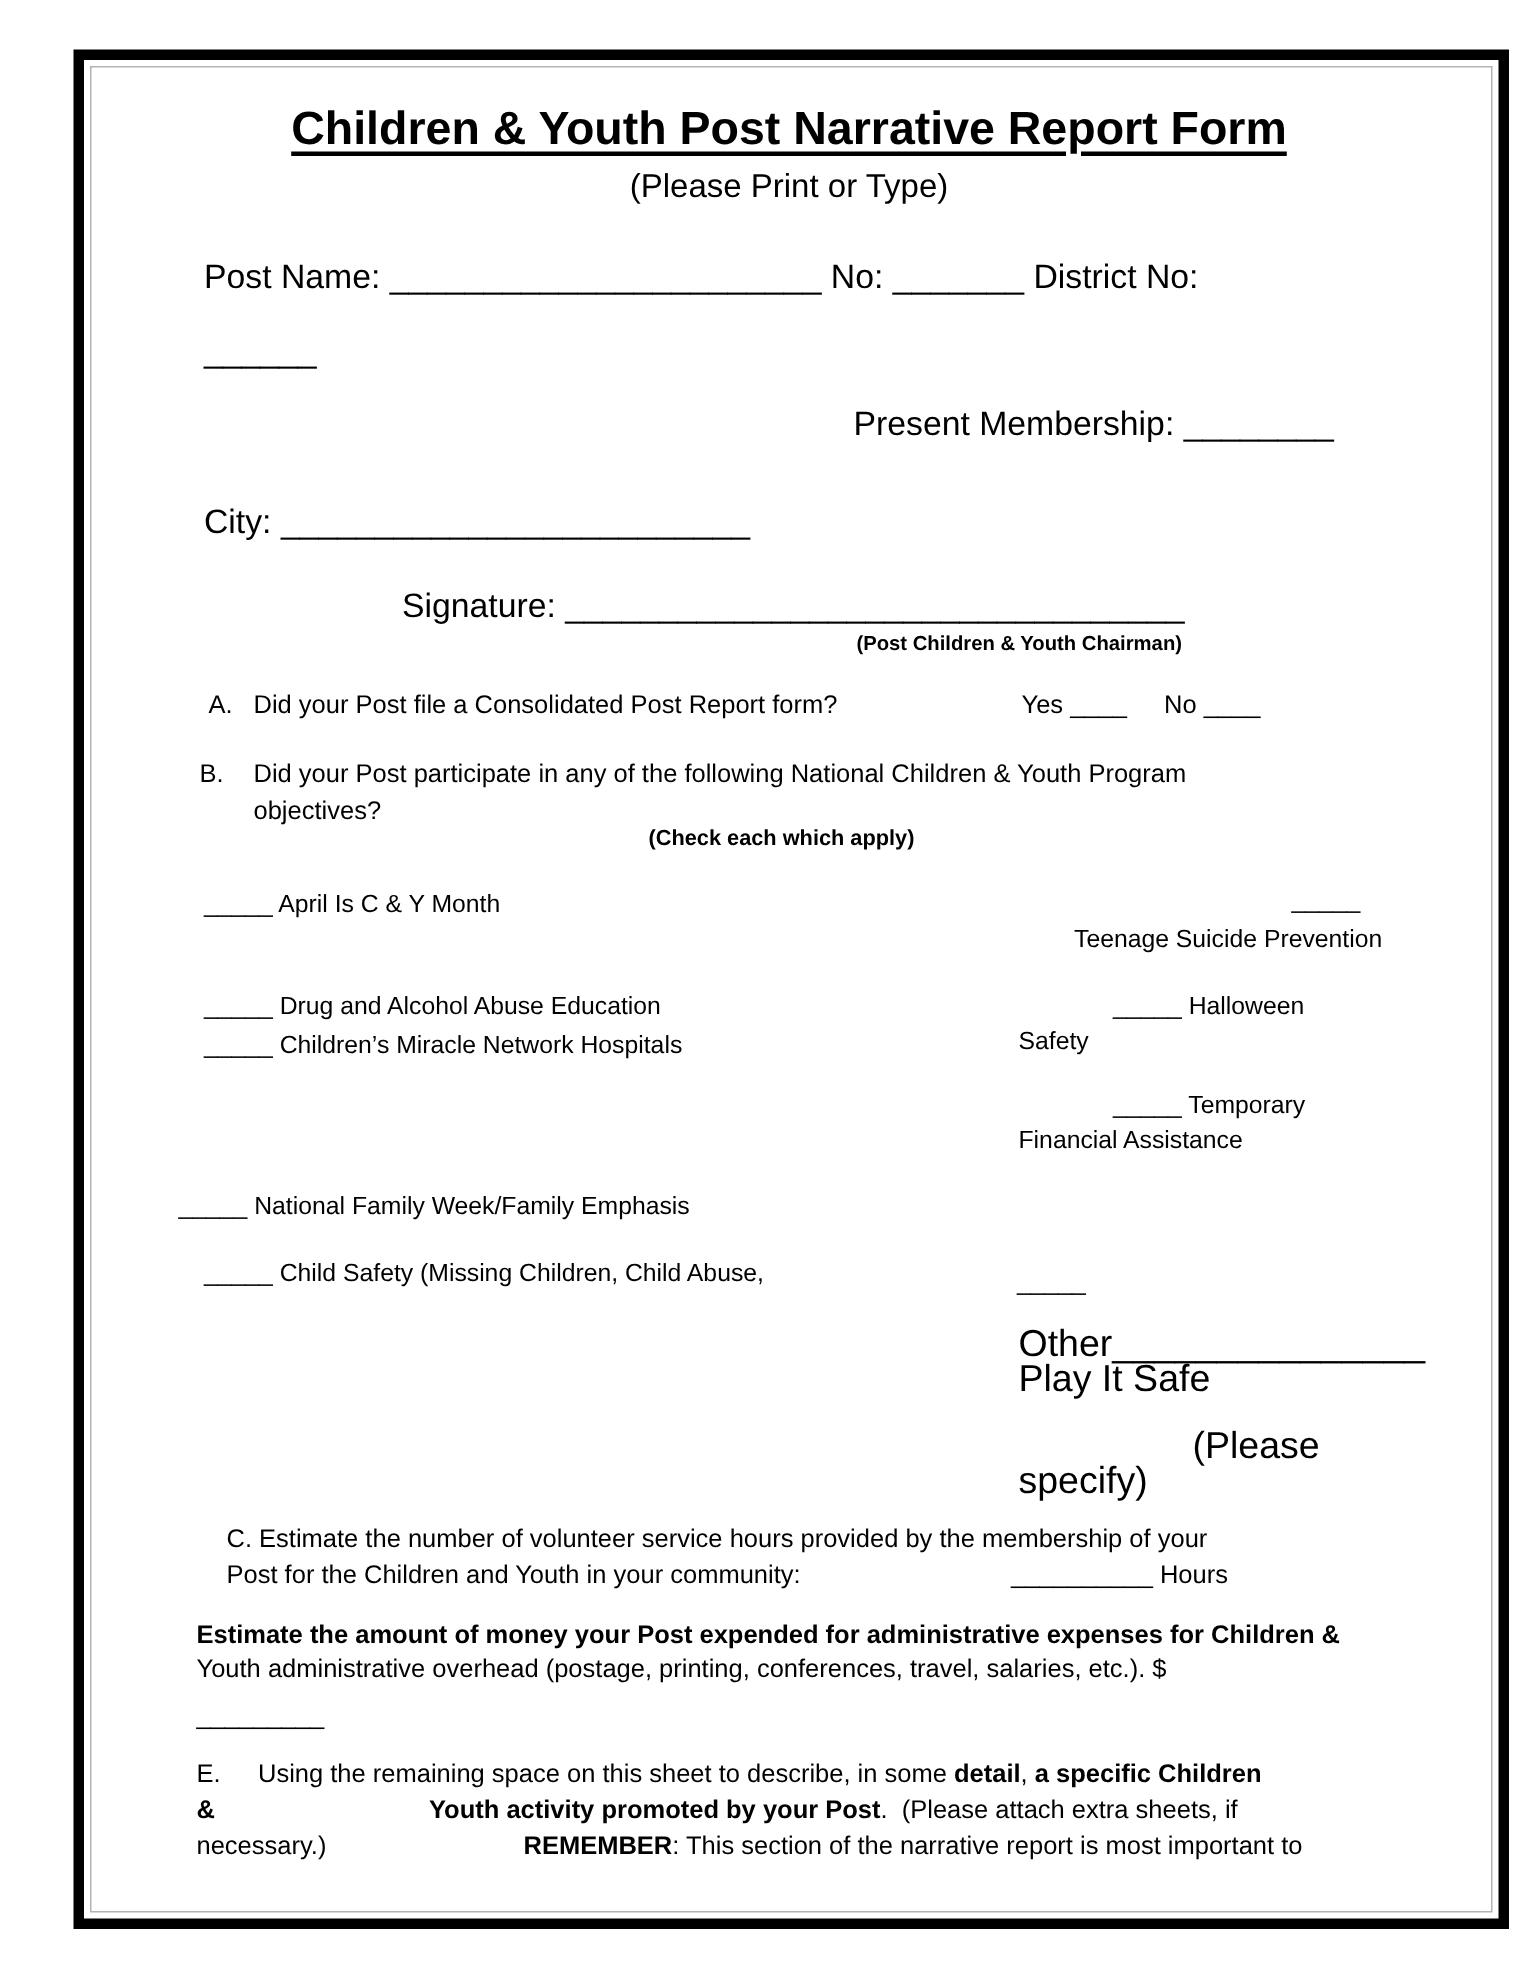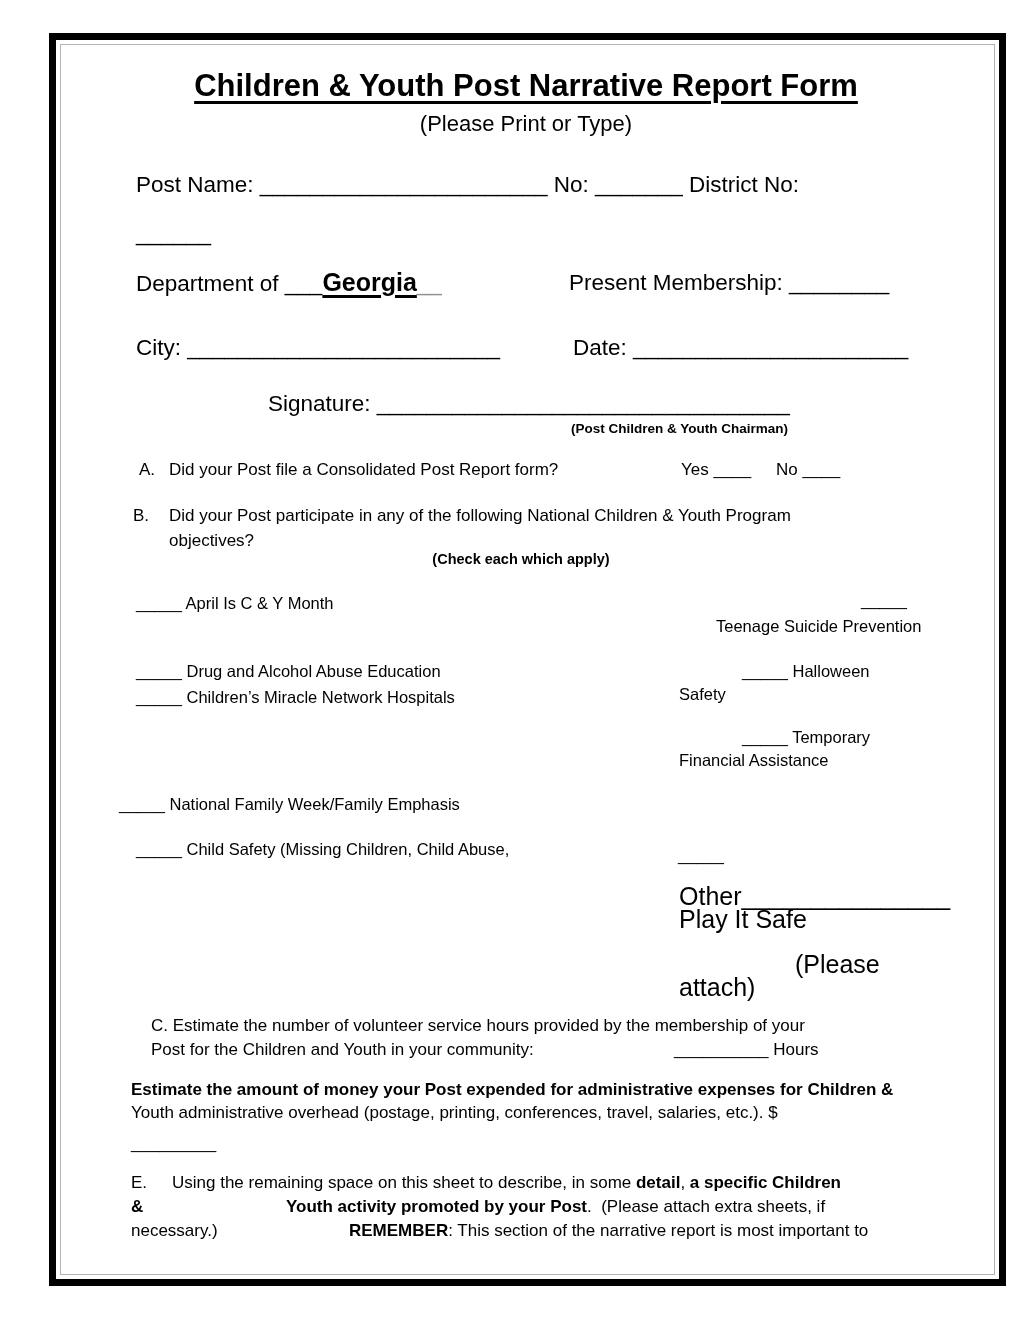--- a/index.html
+++ b/index.html
@@ -44,25 +44,23 @@
   <div class="frame">
     <div class="frame-inner"></div>
   </div>
 
   <div class="t title"><span>Children &amp; Youth Post Narrative Report Form</span></div>
   <div class="t subtitle">(Please Print or Type)</div>
 
   <div class="t fs-lg" style="left:120px; top:170px;">Post Name: _______________________ No: _______ District No:</div>
   <div class="t fs-lg" style="left:120px; top:219px;">______</div>
 
-  <div class="t fs-lg" style="left:120px; top:266px;"><span>Department of </span><span>___</span><span class="dept-value">Georgia</span><span class="gray">__</span></div>
   <div class="t fs-lg" style="left:553px; top:268px;">Present Membership: ________</div>
 
   <div class="t fs-lg" style="left:120px; top:333px;">City: _________________________</div>
-  <div class="t fs-lg" style="left:557px; top:333px;">Date: ______________________</div>
 
   <div class="t fs-lg" style="left:252px; top:389px;">Signature: _________________________________</div>
   <div class="t sig-caption">(Post Children &amp; Youth Chairman)</div>
 
   <div class="t fs-body" style="left:123px; top:459px;">A.</div>
   <div class="t fs-body" style="left:153px; top:459px;">Did your Post file a Consolidated Post Report form?</div>
   <div class="t fs-body" style="left:665px; top:459px;">Yes ____</div>
   <div class="t fs-body" style="left:760px; top:459px;">No ____</div>
 
   <div class="t fs-body" style="left:117px; top:505px;">B.</div>
@@ -79,21 +77,21 @@
   <div class="t fs-check" style="left:845px; top:590px;">_____</div>
   <div class="t fs-check" style="left:700px; top:616px;">Teenage Suicide Prevention</div>
   <div class="t fs-check" style="left:726px; top:661px;">_____ Halloween</div>
   <div class="t fs-check" style="left:663px; top:684px;">Safety</div>
   <div class="t fs-check" style="left:726px; top:727px;">_____ Temporary</div>
   <div class="t fs-check" style="left:663px; top:750px;">Financial Assistance</div>
   <div class="t fs-check" style="left:662px; top:845px;">_____</div>
   <div class="t fs-other" style="left:663px; top:880px;">Other_______________</div>
   <div class="t fs-other" style="left:663px; top:903px;">Play It Safe</div>
   <div class="t fs-other" style="left:779px; top:948px;">(Please</div>
-  <div class="t fs-other" style="left:663px; top:971px;">attach)</div>
+  <div class="t fs-other" style="left:663px; top:971px;">specify)</div>
 
   <div class="t fs-body" style="left:135px; top:1015px;">C. Estimate the number of volunteer service hours provided by the membership of your</div>
   <div class="t fs-body" style="left:135px; top:1039px;">Post for the Children and Youth in your community:</div>
   <div class="t fs-body" style="left:658px; top:1039px;">__________ Hours</div>
 
   <div class="t fs-body" style="left:115px; top:1079px;font-weight:bold;">Estimate the amount of money your Post expended for administrative expenses for Children &amp;</div>
   <div class="t fs-body" style="left:115px; top:1102px;">Youth administrative overhead (postage, printing, conferences, travel, salaries, etc.). $</div>
   <div class="t fs-body" style="left:115px; top:1133px;">_________</div>
 
   <div class="t fs-body" style="left:115px; top:1172px;">E.</div>

